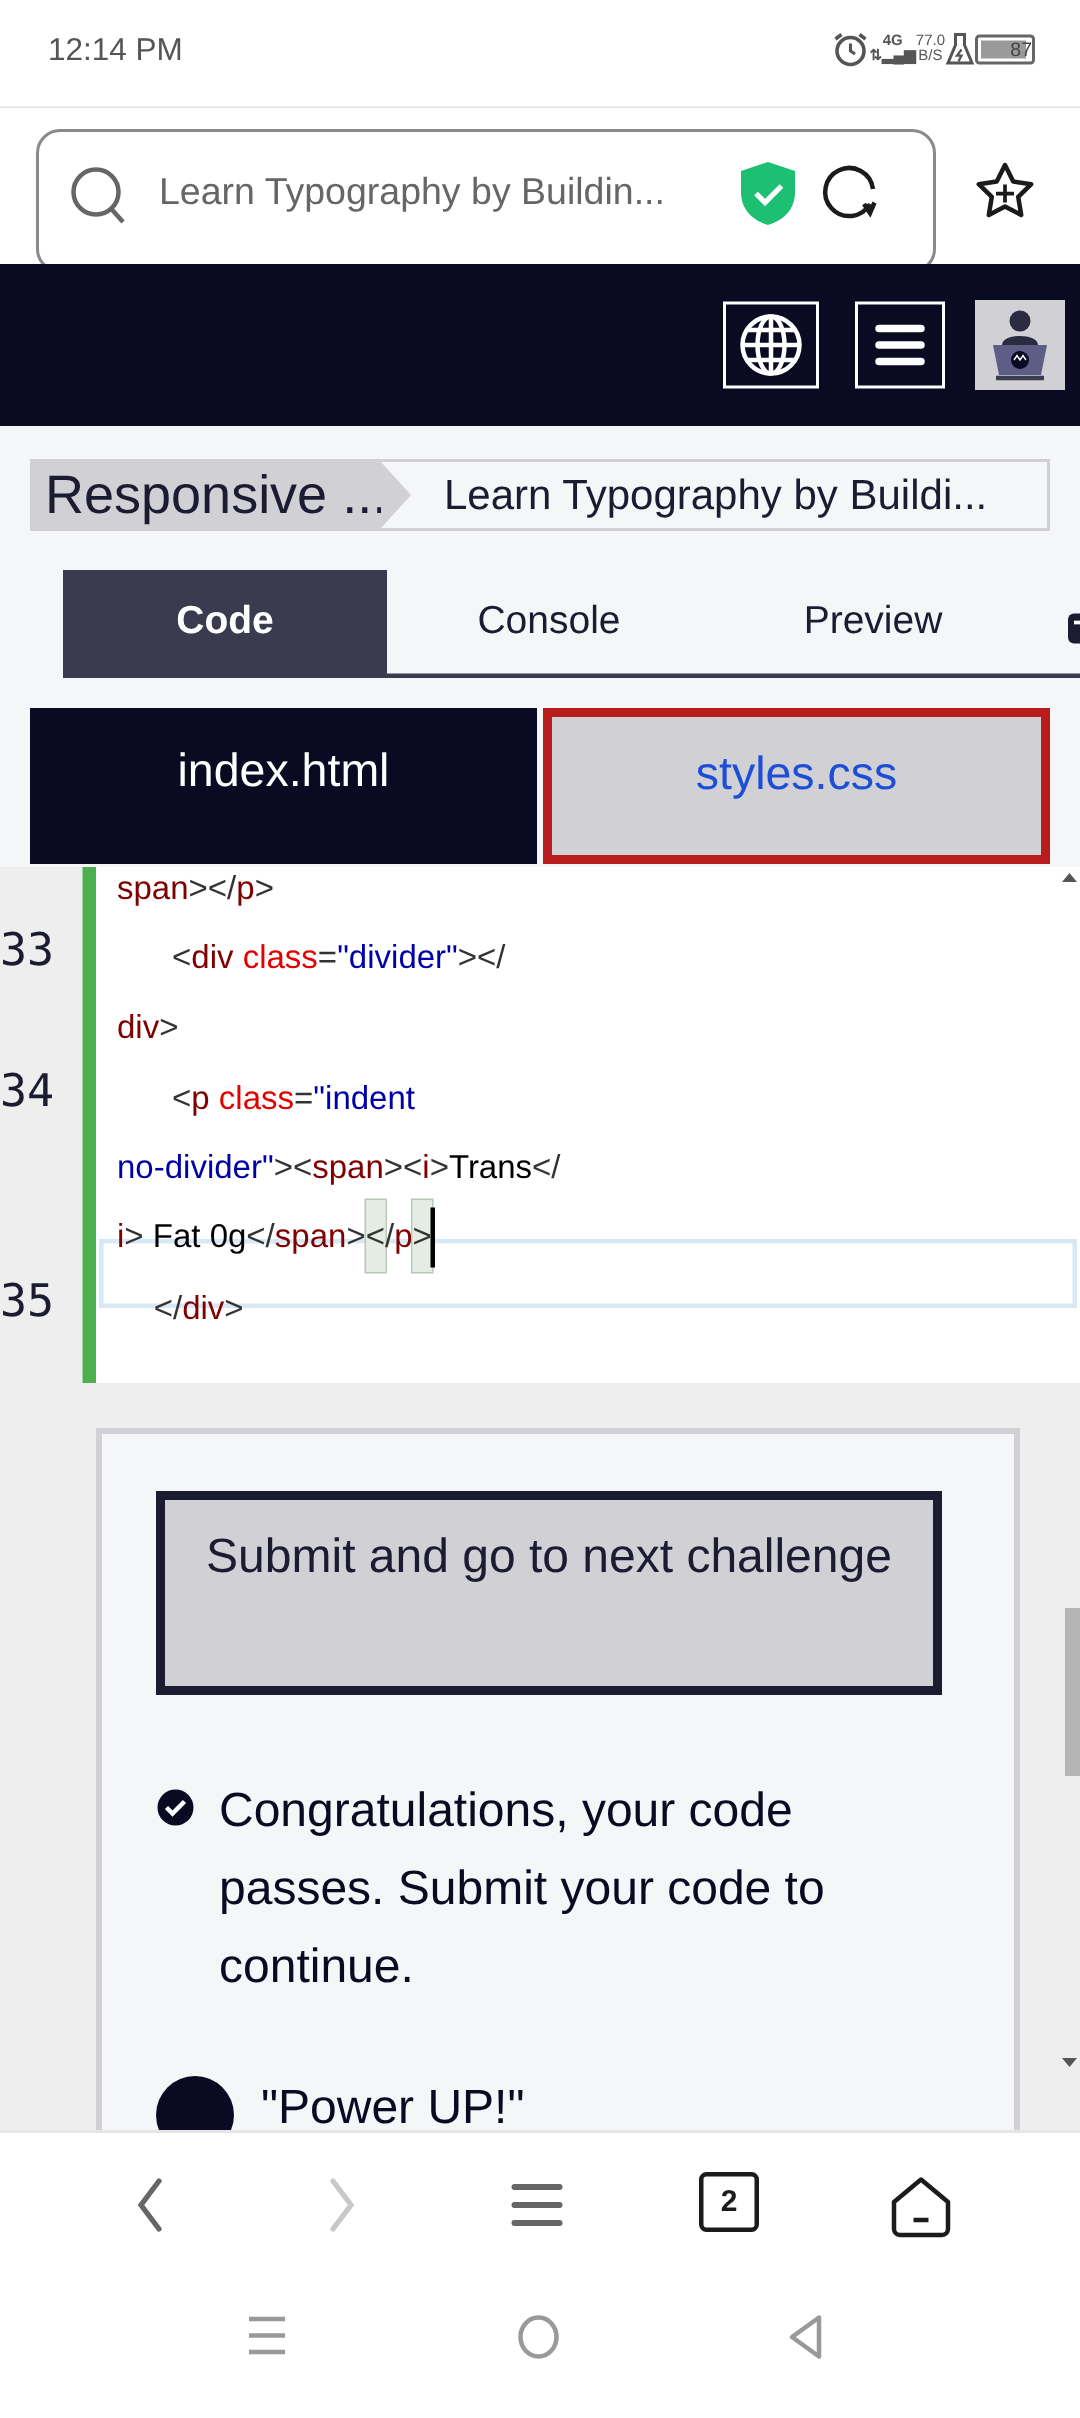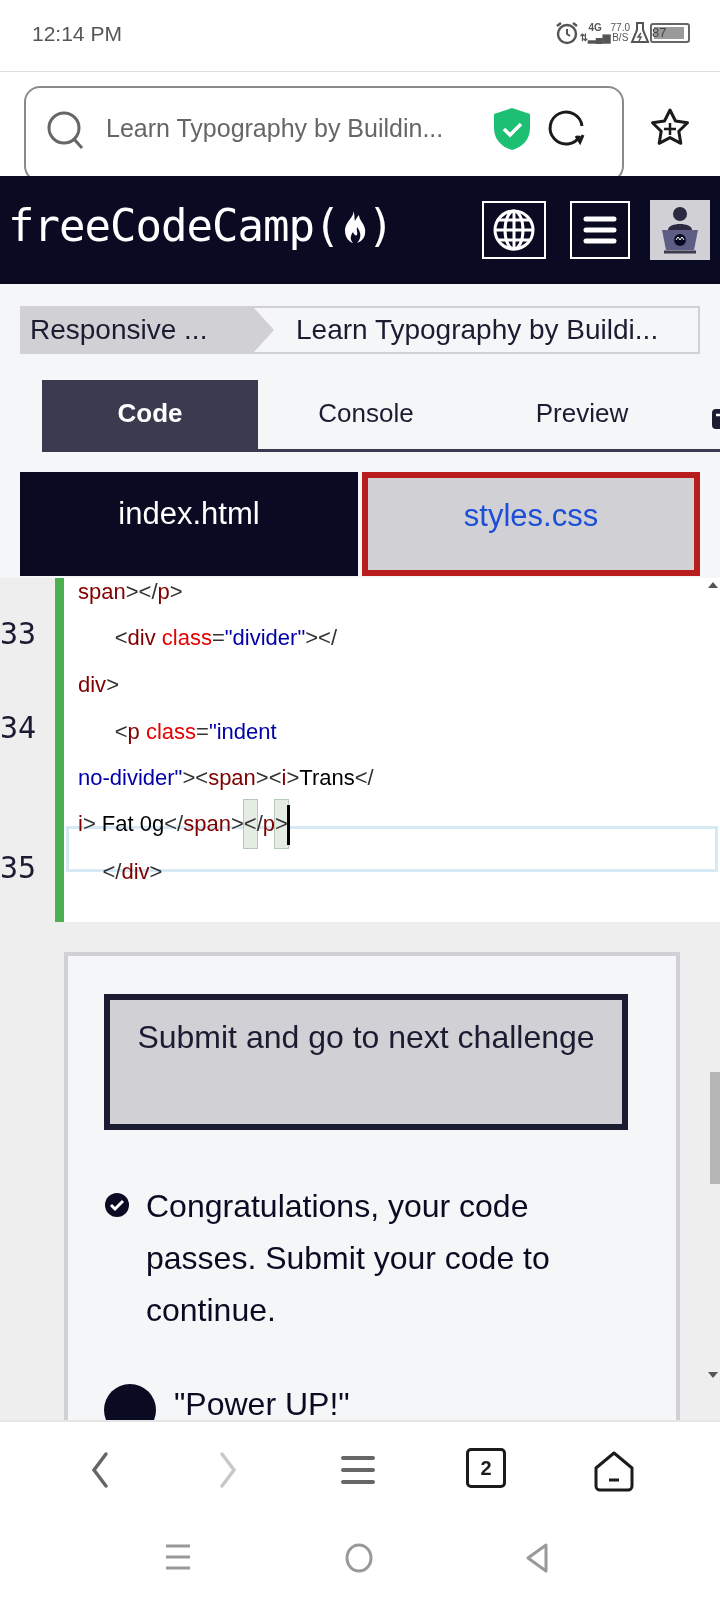--- a/index.html
+++ b/index.html
@@ -5,21 +5,21 @@
   * { box-sizing: border-box; margin: 0; padding: 0; }
   html, body { width: 720px; height: 1612px; overflow: hidden; background: #f5f6f7; font-family: "Liberation Sans", sans-serif; }
   .screen { position: relative; width: 720px; height: 1612px; }
 
   
   .status-bar { position: absolute; top: 0; left: 0; width: 720px; height: 72px; background: #fff; }
   .status-time { position: absolute; left: 32px; top: 22px; font-size: 21px; color: #555; }
   .status-icons { position: absolute; right: 30px; top: 20px; display: flex; align-items: center; gap: 0; color: #555; }
   .status-icons .net { font-size: 10px; line-height: 10px; font-weight: bold; text-align: center; }
   .status-icons .speed { font-size: 10px; line-height: 10px; text-align: center; }
-  .battery { width: 40px; height: 20px; border: 2px solid #666; border-radius: 3px; position: relative; font-size: 13px; color: #444; text-align: left; line-height: 16px; }
+  .battery { width: 40px; height: 20px; border: 2px solid #666; border-radius: 3px; position: relative; font-size: 13px; color: #444; text-align: right; line-height: 16px; }
   .battery::before { content: ""; position: absolute; left: 2px; top: 2px; width: 30px; height: 12px; background: #9a9a9a; z-index: 0; }
   .battery span { position: relative; z-index: 1; }
   .status-divider { position: absolute; top: 71px; left: 0; width: 720px; height: 1px; background: #e0e0e0; }
 
   
   .browser-bar { position: absolute; top: 72px; left: 0; width: 720px; height: 104px; background: #fff; }
   .url-box { position: absolute; left: 24px; top: 14px; width: 600px; height: 96px; border: 2px solid #8a8a8a; border-radius: 16px; display: flex; align-items: center; }
   .url-search-icon { position: absolute; left: 20px; top: 22px; }
   .url-text { position: absolute; left: 80px; top: 26px; font-size: 25px; color: #666; white-space: nowrap; }
   .url-shield { position: absolute; left: 464px; top: 18px; }
@@ -29,21 +29,21 @@
   
   .fcc-nav { position: absolute; top: 176px; left: 0; width: 720px; height: 108px; background: #0a0a23; }
   .fcc-logo { position: absolute; left: 8px; top: 24px; font-family: "DejaVu Sans Mono", monospace; font-size: 44px; color: #fff; letter-spacing: -1px; white-space: nowrap; }
   .nav-btn { position: absolute; top: 25px; width: 64px; height: 58px; border: 2px solid #fff; display: flex; align-items: center; justify-content: center; }
   .nav-lang { left: 482px; }
   .nav-menu { left: 570px; width: 60px; }
   .nav-avatar { position: absolute; left: 650px; top: 24px; width: 60px; height: 60px; background: #d0d0d5; }
 
   
   .breadcrumb { position: absolute; top: 306px; left: 20px; width: 680px; height: 48px; border: 2px solid #d0d0d5; background: #f5f6f7; display: flex; }
-  .crumb-1 { position: relative; width: 232px; height: 100%; background: #d0d0d5; color: #1b1b32; font-size: 28px; line-height: 44px; padding-left: 8px; white-space: nowrap; }
+  .crumb-1 { position: relative; width: 232px; height: 100%; background: #d0d0d5; color: #1b1b32; font-size: 36px; line-height: 44px; padding-left: 8px; white-space: nowrap; }
   .crumb-1::after { content: ""; position: absolute; right: -20px; top: 0; width: 0; height: 0; border-top: 22px solid transparent; border-bottom: 22px solid transparent; border-left: 20px solid #d0d0d5; }
   .crumb-2 { flex: 1; color: #1b1b32; font-size: 28px; line-height: 44px; padding-left: 42px; white-space: nowrap; overflow: hidden; }
 
   
   .tabs { position: absolute; top: 380px; left: 0; width: 720px; height: 72px; border-bottom: 3px solid #3b3b4f; margin-left: 42px; }
   .tab { position: absolute; top: 0; height: 70px; line-height: 66px; font-size: 26px; color: #1b1b32; text-align: center; }
   .tab-code { left: 0; width: 216px; background: #3b3b4f; color: #fff; font-weight: bold; }
   .tab-console { left: 216px; width: 216px; }
   .tab-preview { left: 432px; width: 216px; }
   .tab-popout { position: absolute; left: 668px; top: 20px; }
@@ -128,23 +128,20 @@
           <path d="M30 28l4 6 3-7" fill="none" stroke="#1b1b1b" stroke-width="3"></path>
         </svg>
     </div>
     <svg class="bookmark-add" width="44" height="42" viewBox="0 0 44 42">
         <path d="M22 3l5.5 11 12 1.8-8.7 8.5 2 12L22 30.6 11.2 36.3l2-12L4.5 15.8l12-1.8z" fill="none" stroke="#1b1b1b" stroke-width="3" stroke-linejoin="round"></path>
         <path d="M22 16v12M16 22h12" stroke="#1b1b1b" stroke-width="2.5"></path>
       </svg>
   </div>
 
   <div class="fcc-nav">
-    <div class="fcc-logo"><span>freeCodeCamp(</span><svg width="28" height="36" viewBox="0 0 28 36" style="vertical-align:-4px">
-          <path d="M14 2c2 6-8 10-8 20 0 6 4 11 8 12-3-3-3-7 0-11 1 3 3 4 4 3 1-3-1-5 0-8 4 5 5 11 0 16 6-2 9-7 8-14-1-6-6-9-6-14-2 2-3 4-4 6-1-4 0-7-2-10z" fill="#fff"></path>
-        </svg><span>)</span></div>
     <div class="nav-btn nav-lang">
       <svg width="44" height="44" viewBox="0 0 44 44">
           <circle cx="22" cy="22" r="19" fill="none" stroke="#fff" stroke-width="3"></circle>
           <ellipse cx="22" cy="22" rx="9" ry="19" fill="none" stroke="#fff" stroke-width="3"></ellipse>
           <path d="M3 22h38M6 12h32M6 32h32M22 3v38" stroke="#fff" stroke-width="3"></path>
         </svg>
     </div>
     <div class="nav-btn nav-menu">
       <svg width="34" height="30" viewBox="0 0 34 30">
           <path d="M3 4h28M3 15h28M3 26h28" stroke="#fff" stroke-width="5" stroke-linecap="round"></path>

